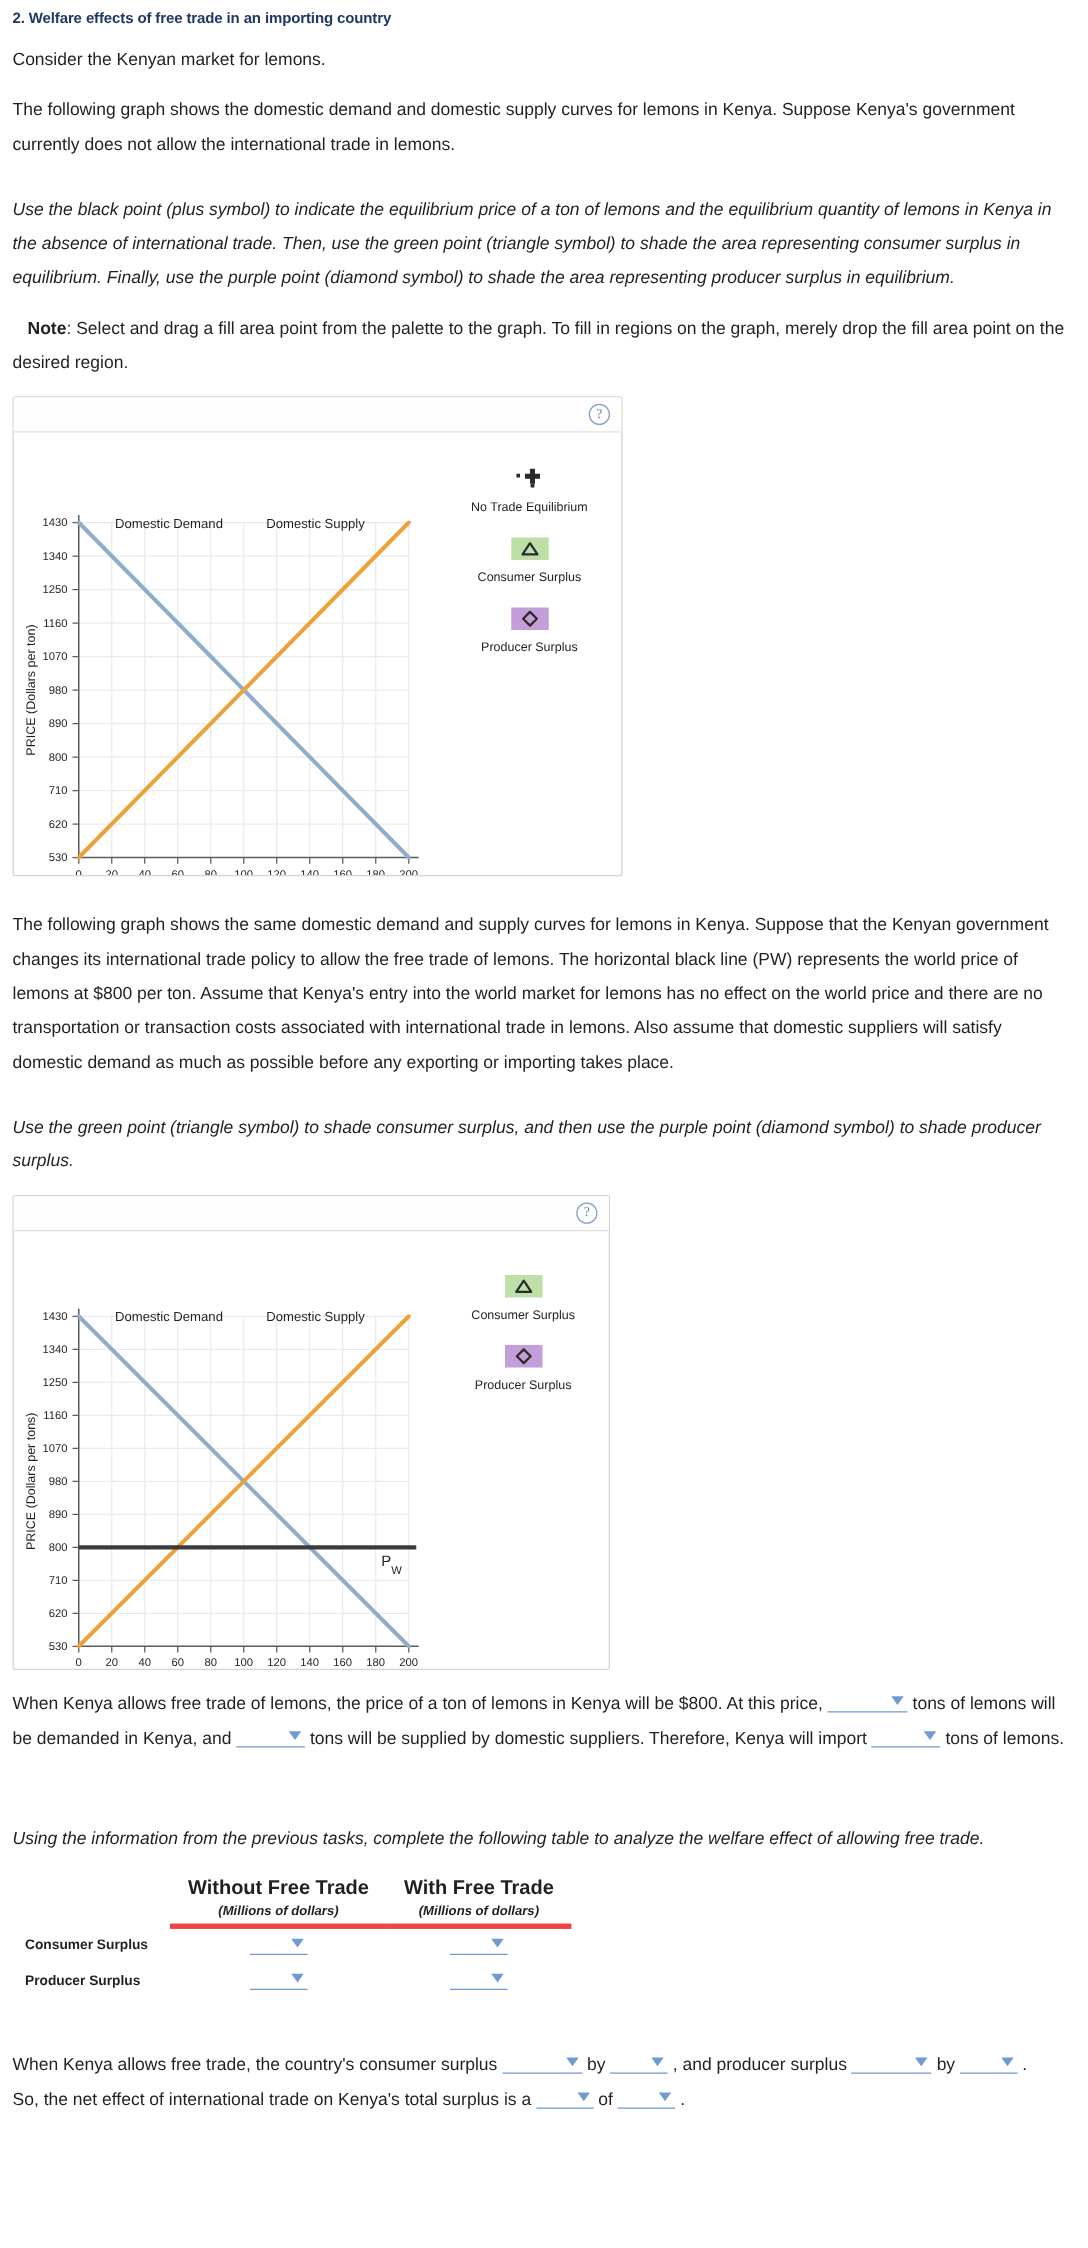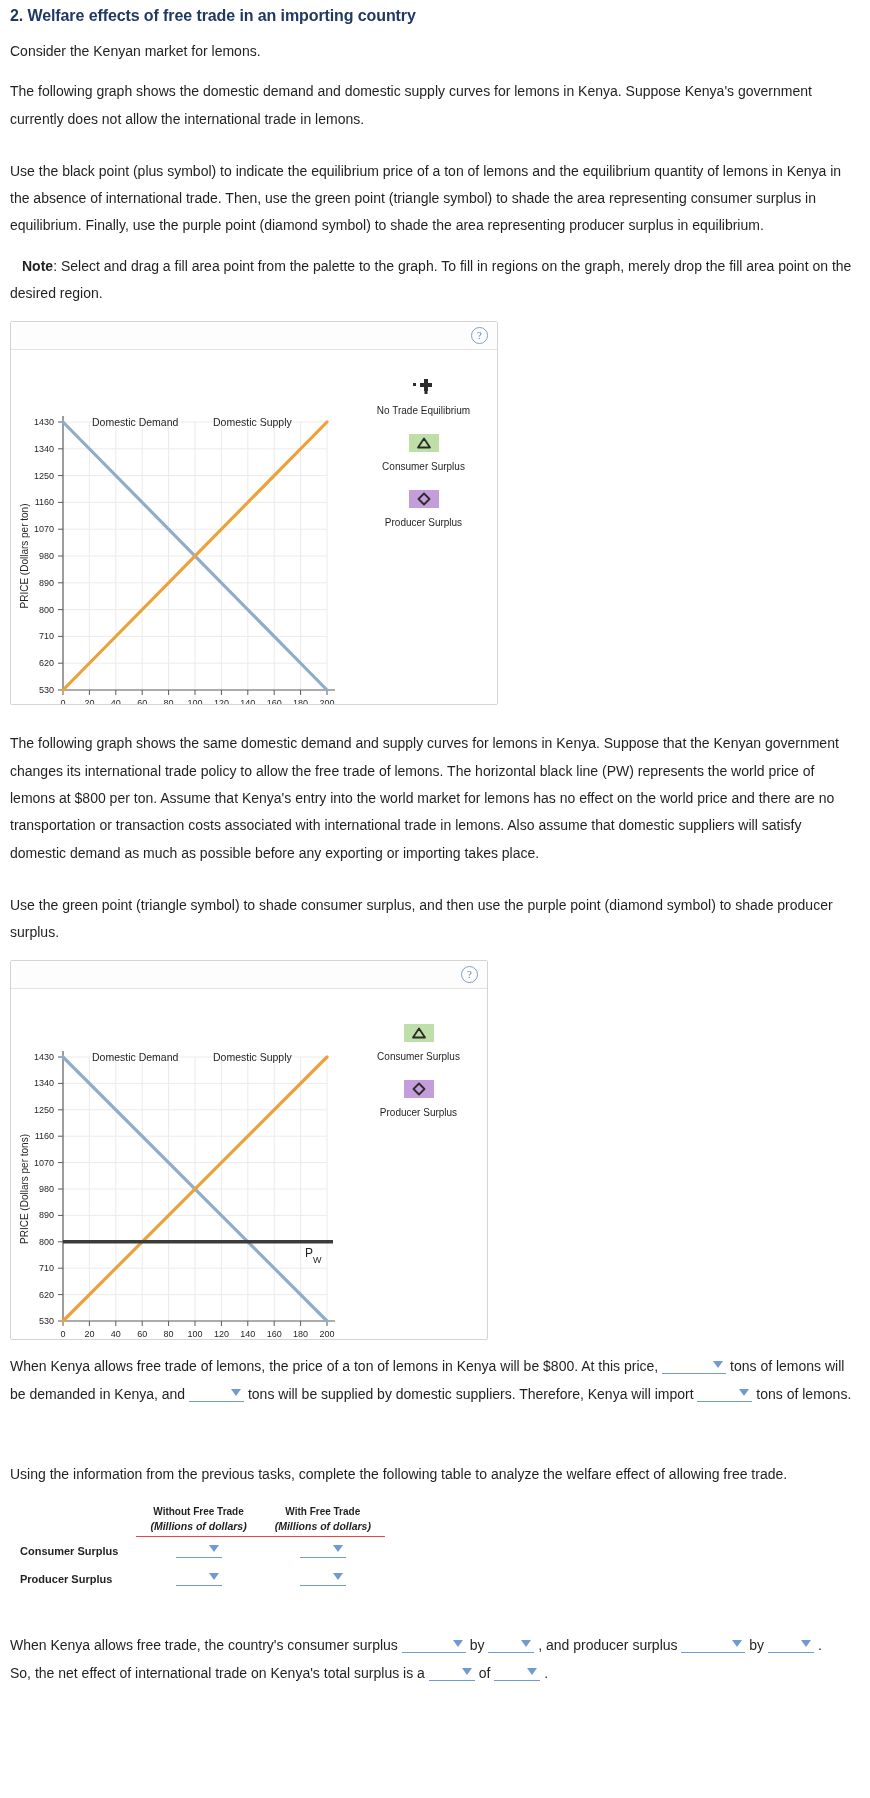--- a/index.html
+++ b/index.html
@@ -10,33 +10,33 @@
   body {
     width: 870px;
     font-family: "Liberation Sans", sans-serif;
     font-size: 11px;
     color: #221f1f;
     position: relative;
   }
   .page { width: 870px; position: relative; padding: 0 0 20px 0; }
 
   h1.q-title {
-    font-size: 16px;
+    font-size: 12px;
     font-weight: bold;
     color: #1f3864;
     margin: 7px 0 0 10px;
     letter-spacing: -0.1px;
   }
 
   p.body-text {
     margin: 13px 10px 0 10px;
     line-height: 1.95;
     font-size: 14px;
   }
-  p.italic { }
+  p.italic { font-style: italic; }
   .bold { font-weight: bold; margin-left: 12px; }
 
   
   .graph-panel {
     margin: 14px 0 0 10px;
     border: 1px solid #d4d4d4;
     background: #ffffff;
     width: 488px;
     border-radius: 2px;
   }
@@ -122,32 +122,32 @@
     border-collapse: collapse;
     font-size: 11px;
   }
   .welfare-table th, .welfare-table td {
     padding: 0;
     text-align: center;
     vertical-align: middle;
   }
   .welfare-table .hdr-main {
     font-weight: bold;
-    font-size: 10px;
+    font-size: 16px;
     padding: 4px 14px 1px 14px;
     white-space: nowrap;
   }
   .welfare-table .hdr-sub {
     font-style: italic;
     font-weight: bold;
     font-size: 10.5px;
     padding: 2px 14px 4px 14px;
     white-space: nowrap;
   }
-  .welfare-table .rule-cell { border-bottom: 1px solid #ef4444; }
+  .welfare-table .rule-cell { border-bottom: 4px solid #ef4444; }
   .welfare-table td.rowlabel {
     text-align: left;
     font-weight: bold;
     font-size: 11px;
     padding: 7px 18px 7px 10px;
     white-space: nowrap;
   }
   .welfare-table td.cellblank { padding: 7px 10px 7px 10px; }
 
   .spacer-sm { height: 12px; }

